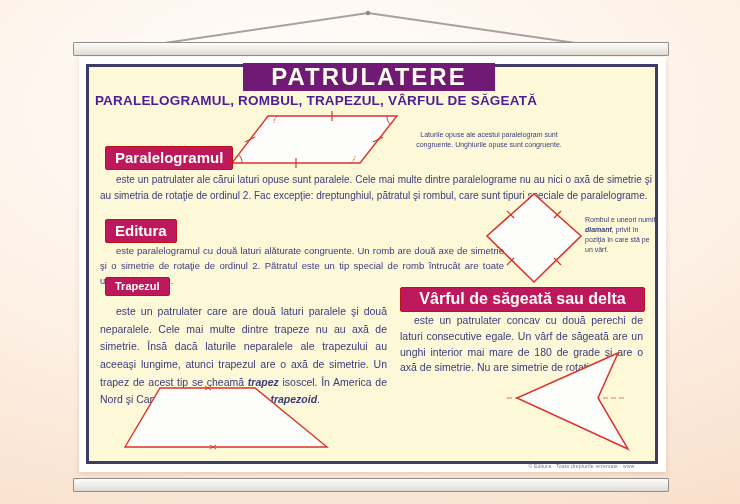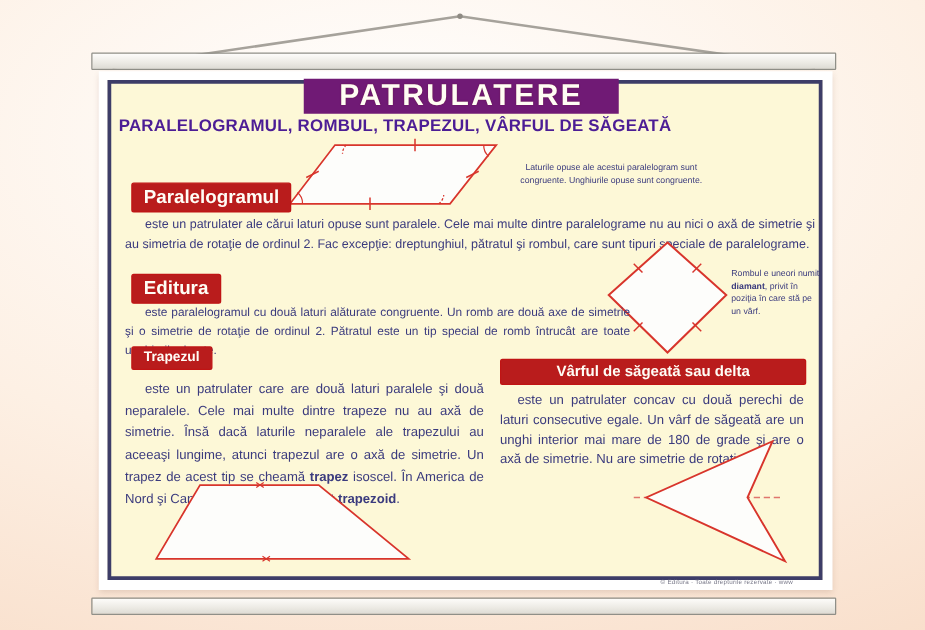--- a/index.html
+++ b/index.html
@@ -27,26 +27,26 @@
   .title-box{
     left:243px;top:63px;width:252px;height:28px;background:#701a75;
     color:#fffdf4;font-size:24px;font-weight:bold;letter-spacing:2px;
     text-align:center;line-height:28px;text-shadow:0 0 1px rgba(90,0,0,.55);
   }
   .subtitle{
     left:86px;top:93px;width:460px;text-align:center;
     color:#4c1d95;font-size:13.5px;font-weight:bold;letter-spacing:.2px;
   }
   .badge{
-    background:#b91c1c;color:#fffdf6;font-weight:bold;font-size:14px;
+    background:#be185d;color:#fffdf6;font-weight:bold;font-size:14px;
     padding:2px 9px 3px;border:1px solid #c01414;border-radius:2px;white-space:nowrap;
   }
   .body-text{color:#3b3b7e;text-align:justify;}
   .note{color:#3b3b7e;font-size:7px;line-height:1.45;}
-  .bi{font-weight:bold;}
+  .bi{font-weight:bold;font-style:italic;}
   .imprint{color:#787888;font-size:5px;letter-spacing:.2px;white-space:nowrap;}
   svg{display:block;}
 </style>
 </head>
 <body>
 
 <svg class="abs" style="left:0;top:0;" width="740" height="60" viewBox="0 0 740 60">
   <polyline points="90,54 368,13 652,54" fill="none" stroke="#a6a29b" stroke-width="2"></polyline>
   <circle cx="368" cy="13" r="2.2" fill="#8f8b84"></circle>
 </svg>
@@ -101,21 +101,21 @@
 <div class="abs body-text" style="left:100px;top:303px;width:287px;font-size:10.5px;line-height:1.68;text-indent:16px;">
   <span>este un patrulater care are două laturi paralele şi două neparalele. Cele mai multe dintre trapeze nu au axă de simetrie. Însă dacă laturile neparalele ale trapezului au aceeaşi lungime, atunci trapezul are o axă de simetrie. Un trapez de acest tip se cheamă </span><span class="bi">trapez</span><span> isoscel. În America de Nord şi Canada, trapezul este numit </span><span class="bi">trapezoid</span><span>.</span>
 </div>
 
 <svg class="abs" style="left:118px;top:385px;" width="215" height="68" viewBox="0 0 215 68">
   <polygon points="7,62 209,62 137,3 42,3" fill="#fdfdfb" stroke="#d8352c" stroke-width="1.4"></polygon>
   <path d="M87,1 l6,4 M93,1 l-6,4" stroke="#d8352c" stroke-width="0.9" fill="none"></path>
   <path d="M92,60 l6,4 M98,60 l-6,4" stroke="#d8352c" stroke-width="0.9" fill="none"></path>
 </svg>
 
-<div class="abs badge" style="left:400px;top:287px;width:225px;text-align:center;font-size:12px;">Vârful de săgeată sau delta</div>
+<div class="abs badge" style="left:400px;top:287px;width:225px;text-align:center;font-size:16px;">Vârful de săgeată sau delta</div>
 
 <div class="abs body-text" style="left:400px;top:313px;width:243px;font-size:10.5px;line-height:1.5;text-indent:14px;">este un patrulater concav cu două perechi de laturi consecutive egale. Un vârf de săgeată are un unghi interior mai mare de 180 de grade şi are o axă de simetrie. Nu are simetrie de rotaţie.</div>
 
 <svg class="abs" style="left:505px;top:348px;" width="130" height="105" viewBox="0 0 130 105">
   <line x1="2" y1="50" x2="121" y2="50" stroke="#e0766d" stroke-width="1.1" stroke-dasharray="5,3"></line>
   <polygon points="113,5 12,50 123,101 93,50" fill="#fdfdfb" stroke="#d8352c" stroke-width="1.5"></polygon>
 </svg>
 
 <div class="abs imprint" style="left:505px;top:463px;width:153px;text-align:center;">© Editura · Toate drepturile rezervate · www</div>
 

